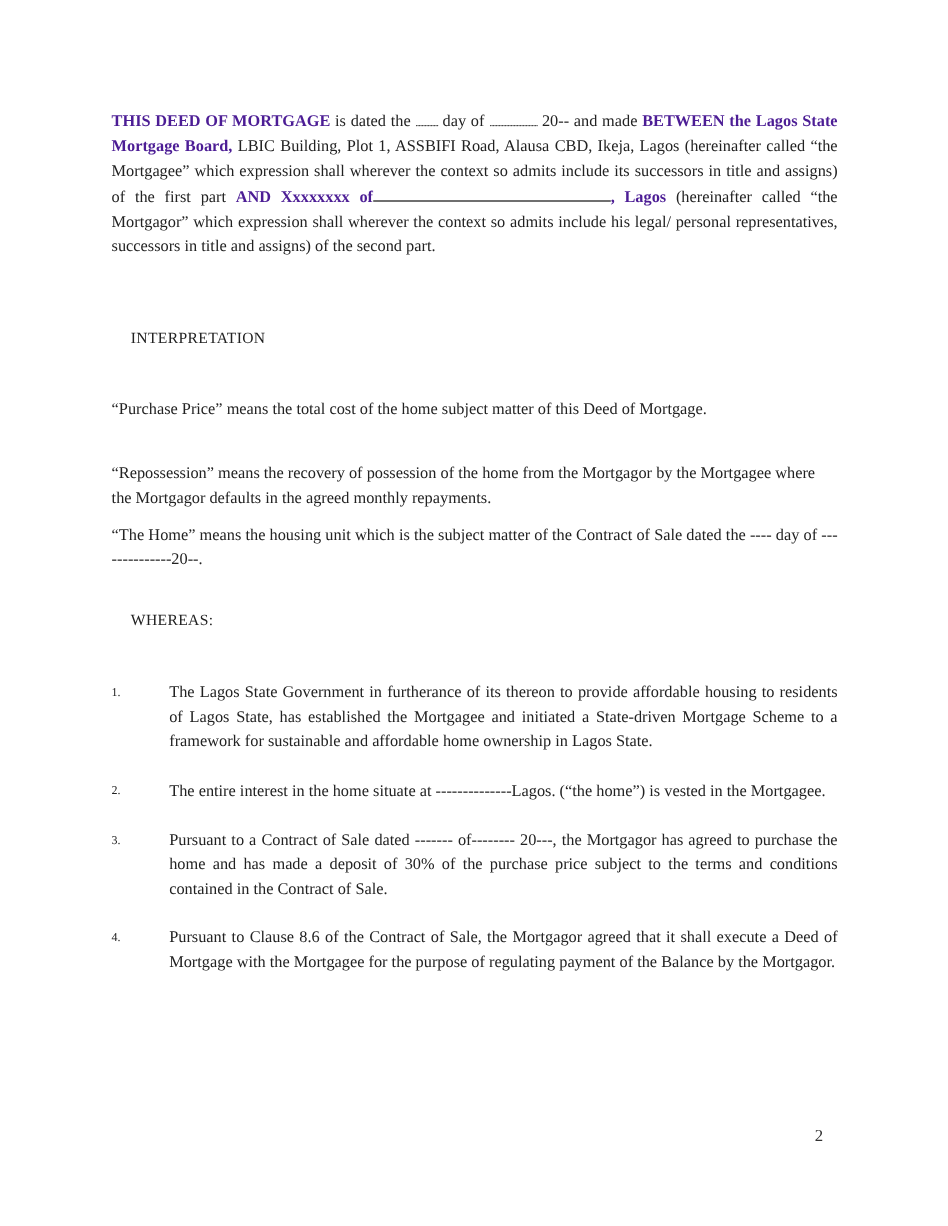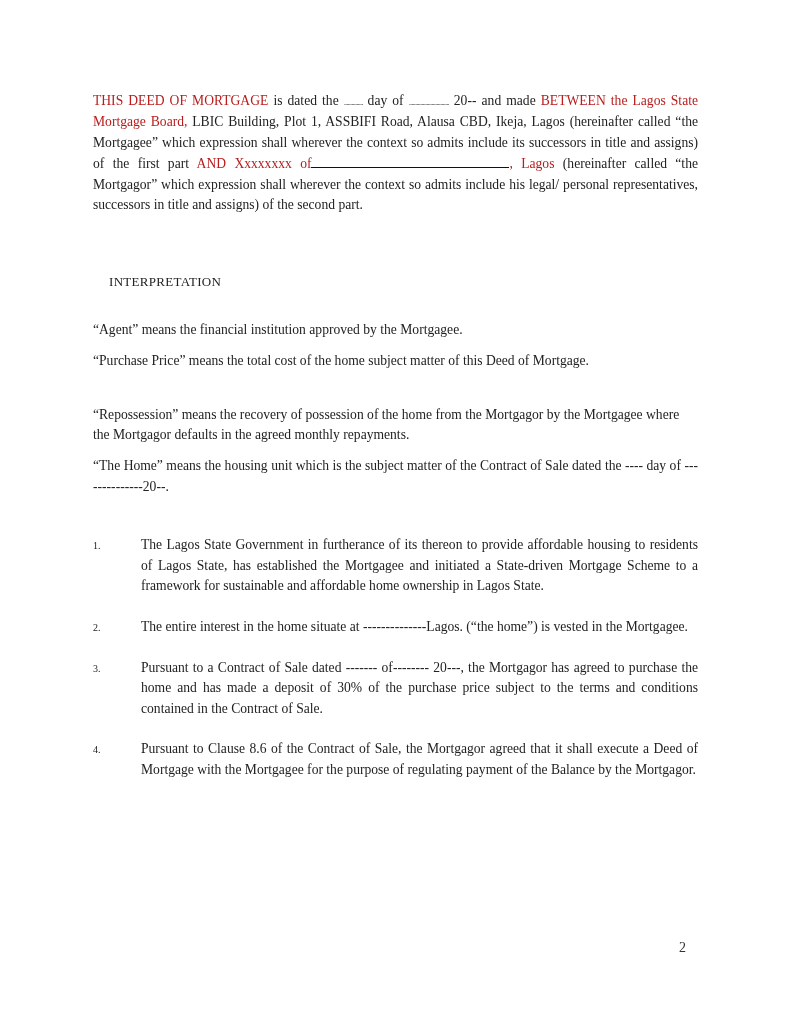--- a/index.html
+++ b/index.html
@@ -1,49 +1,49 @@
 <!DOCTYPE html>
 <html><head>
 <meta charset="utf-8">
 <style>
   html, body { margin: 0; padding: 0; background: #ffffff; }
   body { width: 790px; height: 1022px; position: relative; overflow: hidden;
          font-family: "Liberation Serif", "DejaVu Serif", serif; color: #222222; }
   .page { position: absolute; left: 93px; top: 91px; width: 605px; font-size: 13.6px; line-height: 20.4px; }
   .just { text-align: justify; margin: 0; }
-  .b { font-weight: normal; color: #b91c1c; }
+  .b { font-weight: bold; color: #4c1d95; }
   .dots { letter-spacing: -1px; font-size: 9px; color: #444; }
   .blank { display: inline-block; width: 198px; border-bottom: 1px solid #111; height: 14px; vertical-align: baseline; }
   .heading { margin: 16px; letter-spacing: 0.3px; font-size: 13px; }
   .def { margin: 0; }
   .item { display: flex; margin: 0; }
   .item .num { width: 48px; flex: 0 0 48px; font-size: 10px; padding-top: 1px; }
   .item .txt { flex: 1; text-align: justify; }
   .pagenum { position: absolute; left: 679px; top: 940px; font-size: 14px; color: #333; }
 </style>
 </head>
 <body>
 
 <div class="page">
   <p class="just"><span class="b">THIS DEED OF MORTGAGE</span><span> is dated the </span><span class="dots">...............</span><span> day of </span><span class="dots">................................</span><span> 20-- and made </span><span class="b">BETWEEN the Lagos State Mortgage Board,</span><span> LBIC Building, Plot 1, ASSBIFI Road, Alausa CBD, Ikeja, Lagos (hereinafter called “the Mortgagee” which expression shall wherever the context so admits include its successors in title and assigns) of the first part </span><span class="b">AND Xxxxxxxx of</span><span class="blank"></span><span class="b">, Lagos</span><span> (hereinafter called “the Mortgagor” which expression shall wherever the context so admits include his legal/ personal representatives, successors in title and assigns) of the second part.</span></p>
 
   <div style="height:41px"></div>
   <p class="heading">INTERPRETATION</p>
   <div style="height:11px"></div>
-  <p class="def">“Agent” means the financial institution approved by the Mortgagee.</p>
   <div style="height:11px"></div>
   <p class="def">“Purchase Price” means the total cost of the home subject matter of this Deed of Mortgage.</p>
   <div style="height:11px"></div>
   <div style="height:11px"></div>
   <div style="height:11px"></div>
   <p class="def"> “Repossession” means the recovery of possession of the home from the Mortgagor by the Mortgagee where the Mortgagor defaults in the agreed monthly repayments.</p>
   <div style="height:11px"></div>
   <p class="def just">“The Home” means the housing unit which is the subject matter of the Contract of Sale dated the ---- day of --------------20--.</p>
 
   <div style="height:14px"></div>
+  <p class="heading">WHEREAS:</p>
   <div style="height:24px"></div>
 
   <div class="item">
     <span class="num">1.</span>
     <span class="txt">The Lagos State Government in furtherance of its thereon to provide affordable housing to residents of Lagos State, has established the Mortgagee and initiated a State-driven Mortgage Scheme to a framework for sustainable and affordable home ownership in Lagos State.</span>
   </div>
   <div style="height:20px"></div>
   <div class="item">
     <span class="num">2.</span>
     <span class="txt">The  entire interest  in the home  situate at --------------Lagos. (“the home”) is vested in the Mortgagee.</span>

